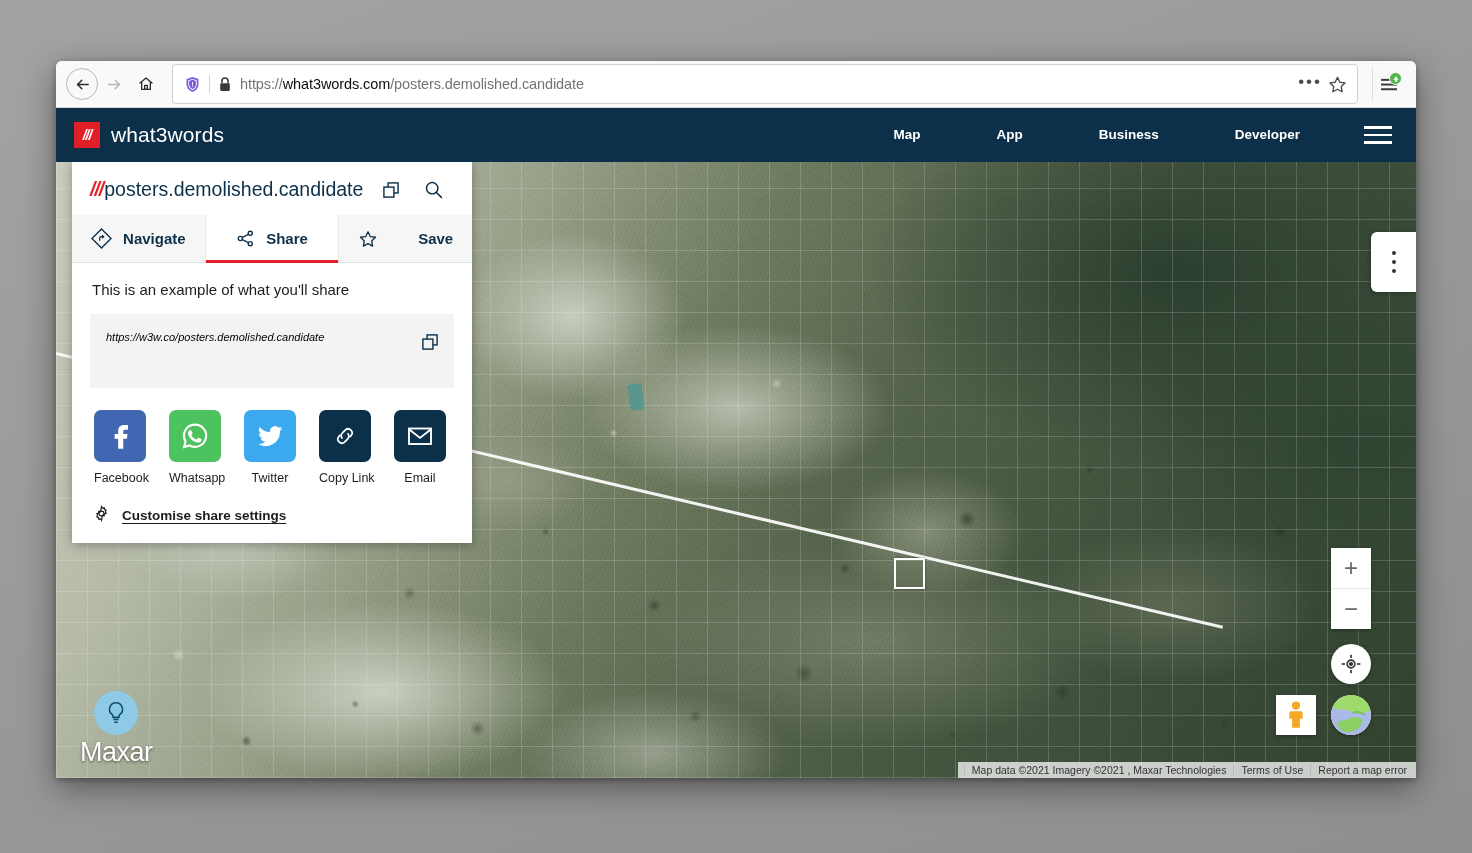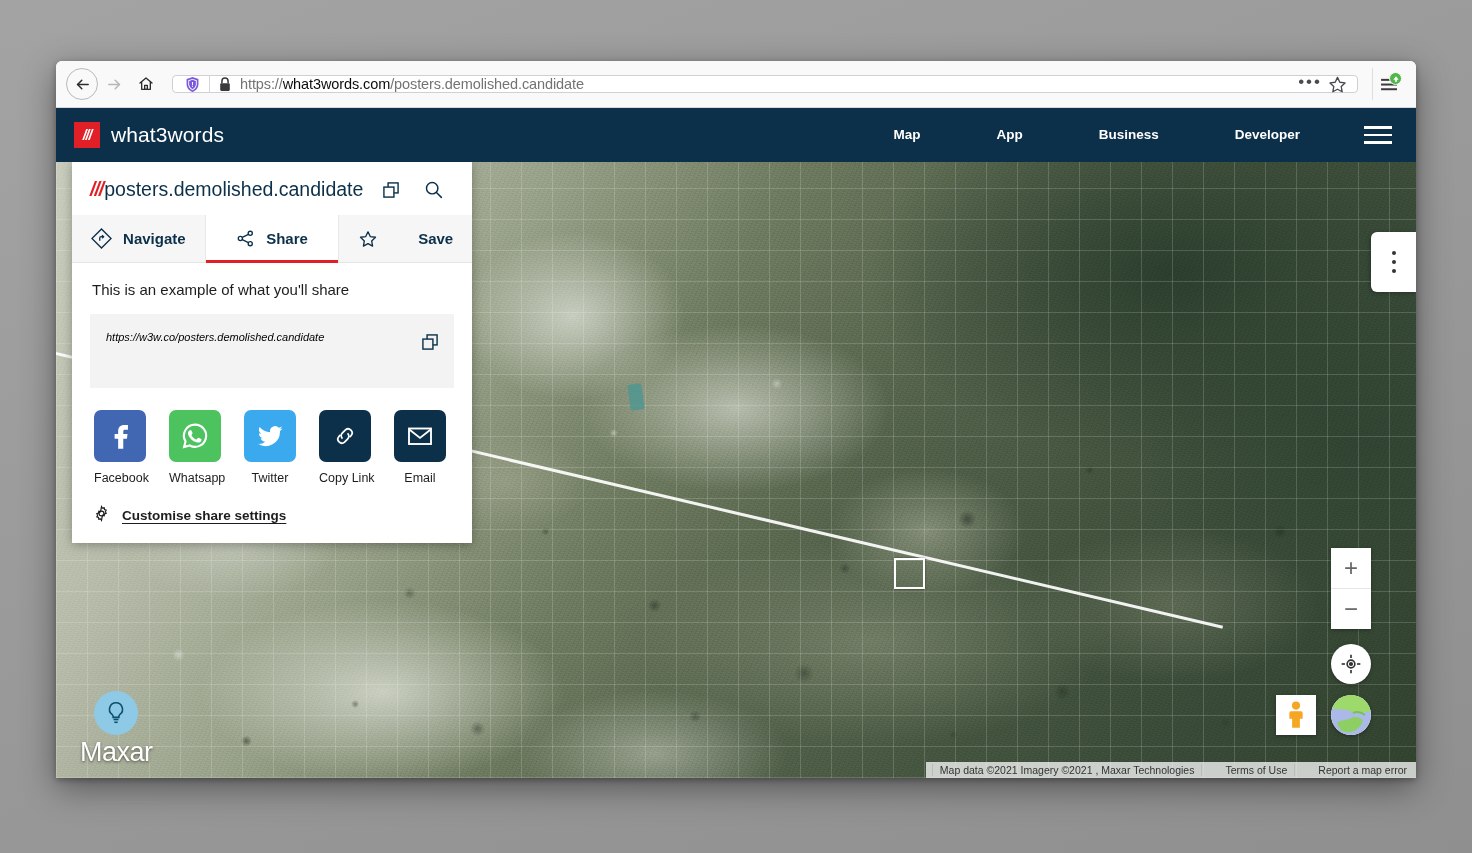--- a/index.html
+++ b/index.html
@@ -39,21 +39,21 @@
     border-radius: 50%;
     color: #2b2b2b;
     flex: none;
   }
   .navbtn.circled { border: 1.3px solid #b9b9bd; }
   .navbtn.dim { color: #b6b6ba; }
   .navbtn svg { display:block; }
 
   #urlbar {
     flex: 1;
-    height: 18px;
+    height: 40px;
     margin: 0 8px 0 10px;
     background: #fff;
     border: 1px solid #cfcfd4;
     border-radius: 4px;
     display: flex; align-items: center;
     padding: 0 8px;
     min-width: 0;
   }
   #shield { width: 22px; display:flex; align-items:center; justify-content:center; flex:none;}
   .vdiv { width:1px; height:18px; background:#d5d5da; margin:0 6px; flex:none;}
@@ -321,21 +321,21 @@
     font-size:27px; color:#fff; font-weight:500;
     letter-spacing:-.5px;
     text-shadow: 0 1px 3px rgba(0,0,0,.55);
     font-family: "Liberation Sans", sans-serif;
   }
   #attrib {
     position:absolute; right:0; bottom:0;
     background: rgba(245,245,245,.78);
     display:flex; align-items:center;
     font-size:10.5px; color:#333;
-    padding: 2px 6px; gap:16px;
+    padding: 2px 6px; gap:0;
     z-index:12;
     text-align:center;
   }
   #attrib span { padding: 0 7px; border-right:1px solid #bbb; }
   #attrib span:last-child { border-right:none; padding-right:3px; }
   #attrib span:first-child { border-left:1px solid #bbb; }
 </style>
 </head>
 <body>
 

